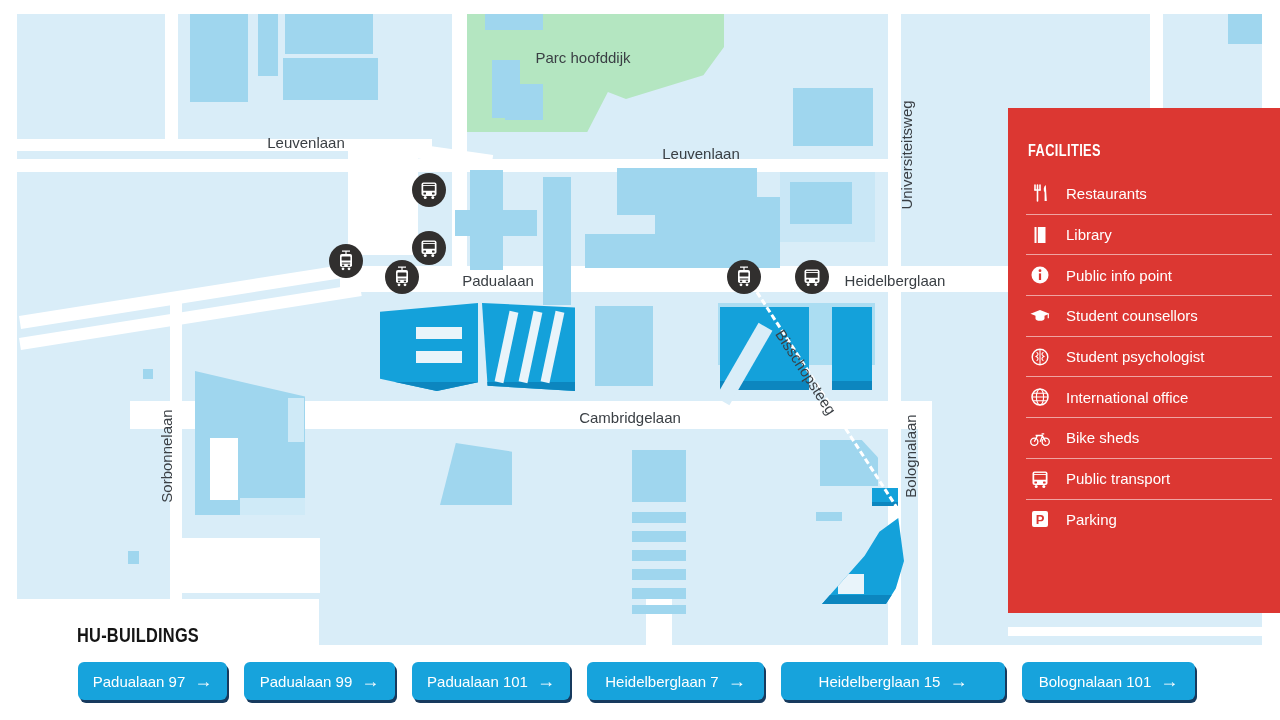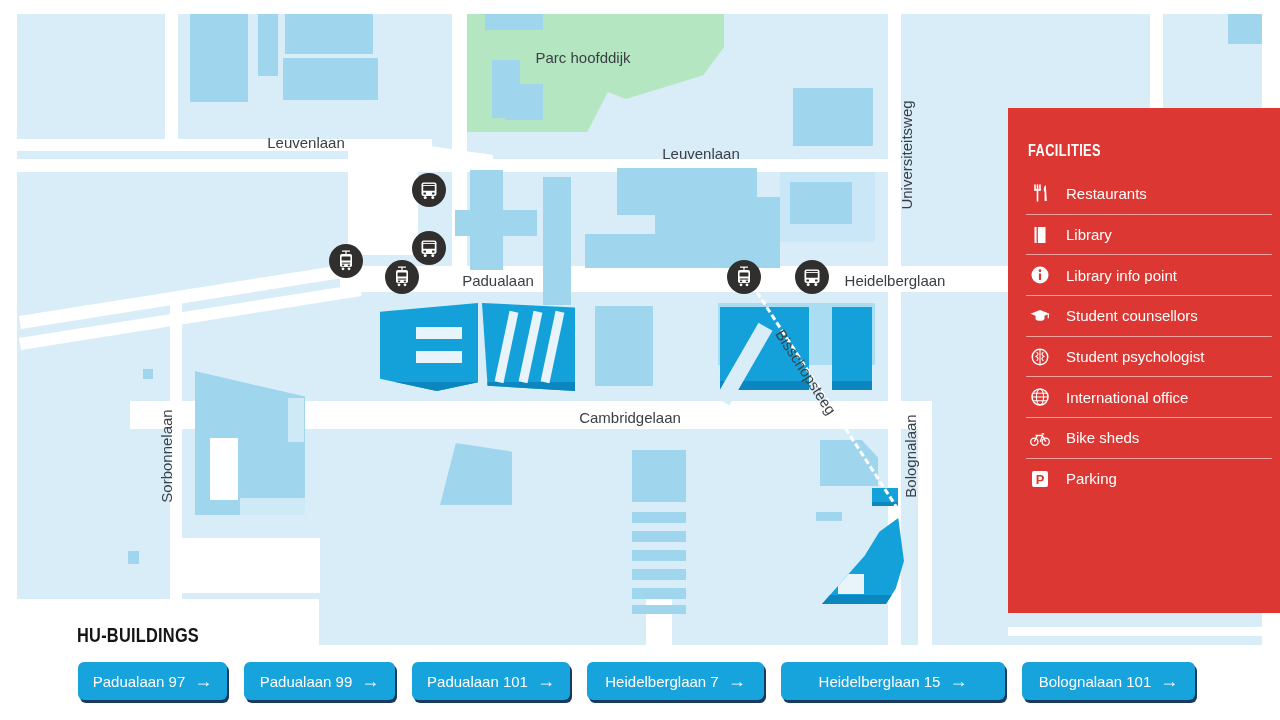--- a/index.html
+++ b/index.html
@@ -275,21 +275,21 @@
     </div>
 
     <div class="f-row">
       <span class="f-icon">
         <svg viewBox="0 0 24 24">
             <circle cx="12" cy="12" r="8.5" fill="#fff"></circle>
             <rect x="10.9" y="10.4" width="2.2" height="6.6" fill="#dc3732"></rect>
             <circle cx="12" cy="7.7" r="1.4" fill="#dc3732"></circle>
           </svg>
       </span>
-      <span class="f-label">Library info point</span>
+      <span class="f-label">Public info point</span>
     </div>
 
     <div class="f-row">
       <span class="f-icon">
         <svg viewBox="0 0 24 24">
             <path d="M12 6l9.5 3.7L12 13.4 2.5 9.7z" fill="#fff"></path>
             <path d="M7.5 11.3v3.4c0 1.1 2 2.1 4.5 2.1s4.5-1 4.5-2.1v-3.4z" fill="#fff"></path>
             <path d="M20.3 10v4.2" stroke="#fff" stroke-width="1.2"></path>
           </svg>
       </span>
@@ -323,20 +323,36 @@
       <span class="f-icon">
         <svg viewBox="0 0 24 24" fill="none" stroke="#fff" stroke-width="1.3">
             <circle cx="6.3" cy="15.8" r="3.6"></circle>
             <circle cx="17.7" cy="15.8" r="3.6"></circle>
             <path d="M6.3 15.8l3.2-6.3h4.8l3.4 6.3M9.9 9.5H7.6M12.2 15.8l2.4-6.3M13.6 7.8h2.6"></path>
           </svg>
       </span>
       <span class="f-label">Bike sheds</span>
     </div>
 
+    <div class="f-row">
+      <span class="f-icon">
+        <svg viewBox="0 0 24 24">
+            <g fill="#fff">
+              <rect x="4.5" y="4.5" width="15" height="13.5" rx="2"></rect>
+              <circle cx="8.2" cy="19.6" r="1.5"></circle>
+              <circle cx="15.8" cy="19.6" r="1.5"></circle>
+            </g>
+            <rect x="6.2" y="8" width="11.6" height="4.8" rx=".5" fill="#dc3732"></rect>
+            <rect x="6.2" y="5.9" width="11.6" height="1.2" fill="#dc3732"></rect>
+            <rect x="6.4" y="14.6" width="2.6" height="1.8" rx=".4" fill="#dc3732"></rect>
+            <rect x="15" y="14.6" width="2.6" height="1.8" rx=".4" fill="#dc3732"></rect>
+          </svg>
+      </span>
+      <span class="f-label">Public transport</span>
+    </div>
 
     <div class="f-row">
       <span class="f-icon">
         <svg viewBox="0 0 24 24">
             <rect x="4" y="4" width="16" height="16" rx="2" fill="#fff"></rect>
             <text x="12" y="16.8" font-size="13" font-weight="bold" fill="#dc3732" text-anchor="middle" font-family="Liberation Sans, sans-serif">P</text>
           </svg>
       </span>
       <span class="f-label">Parking</span>
     </div>

